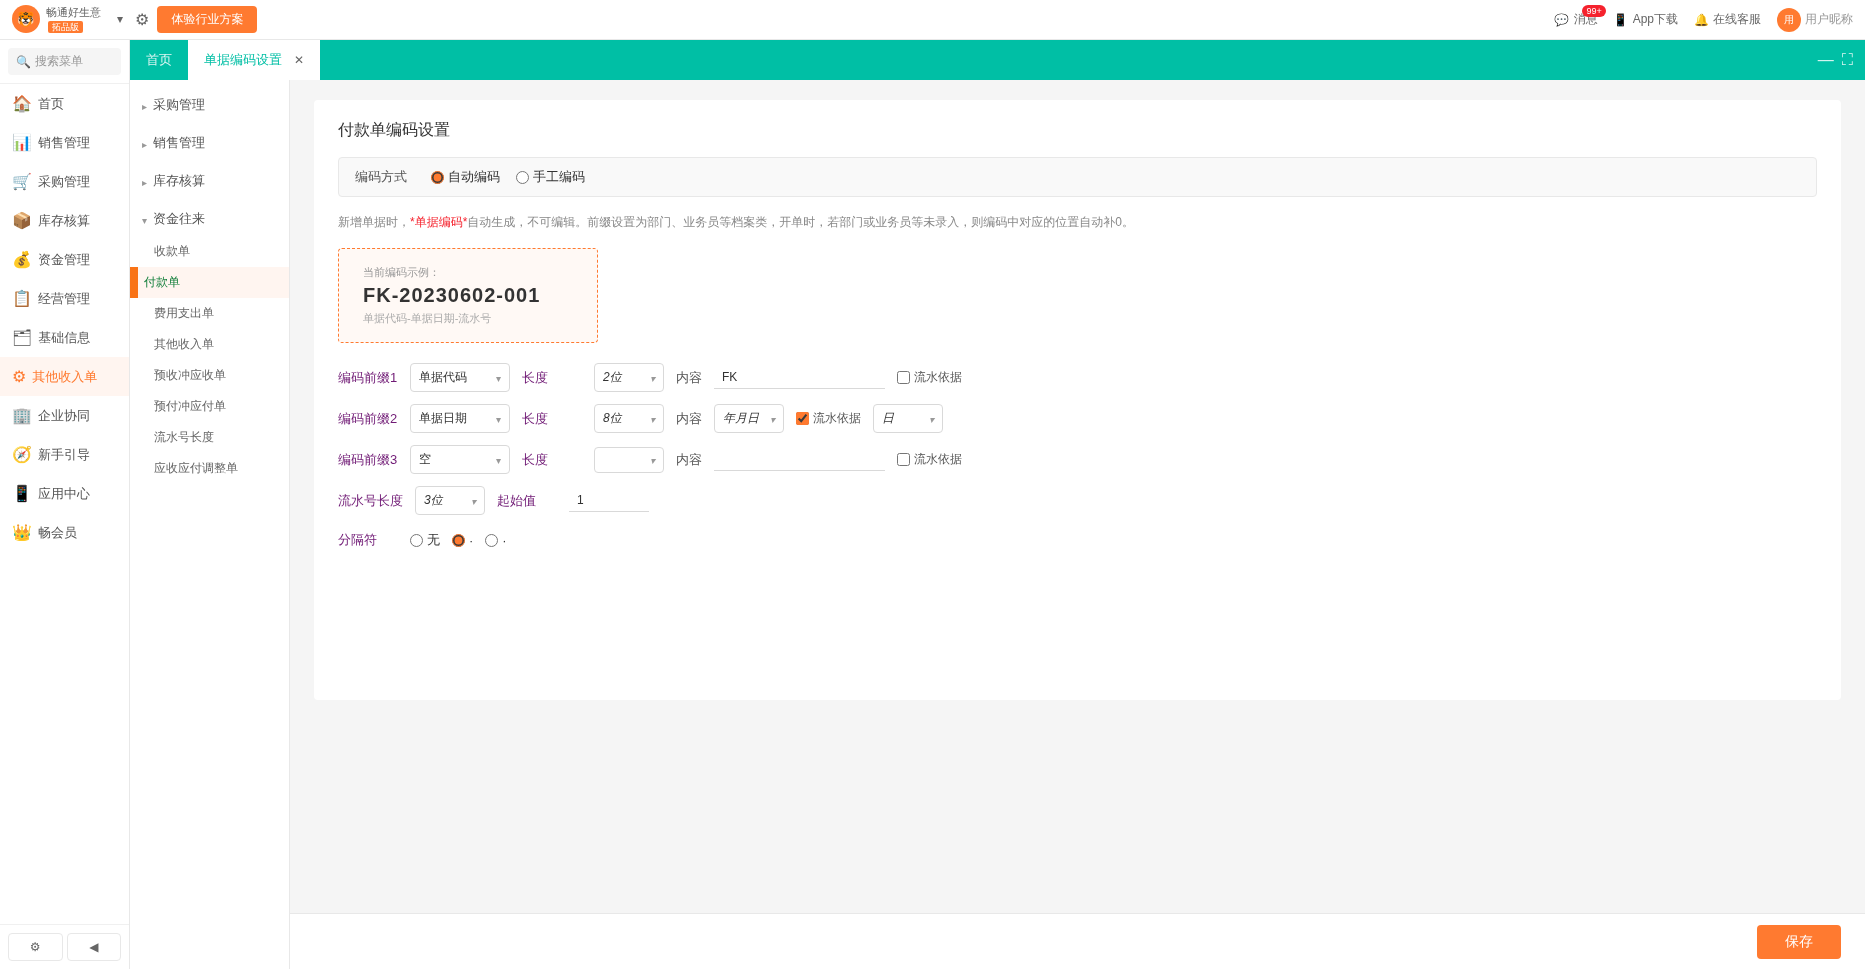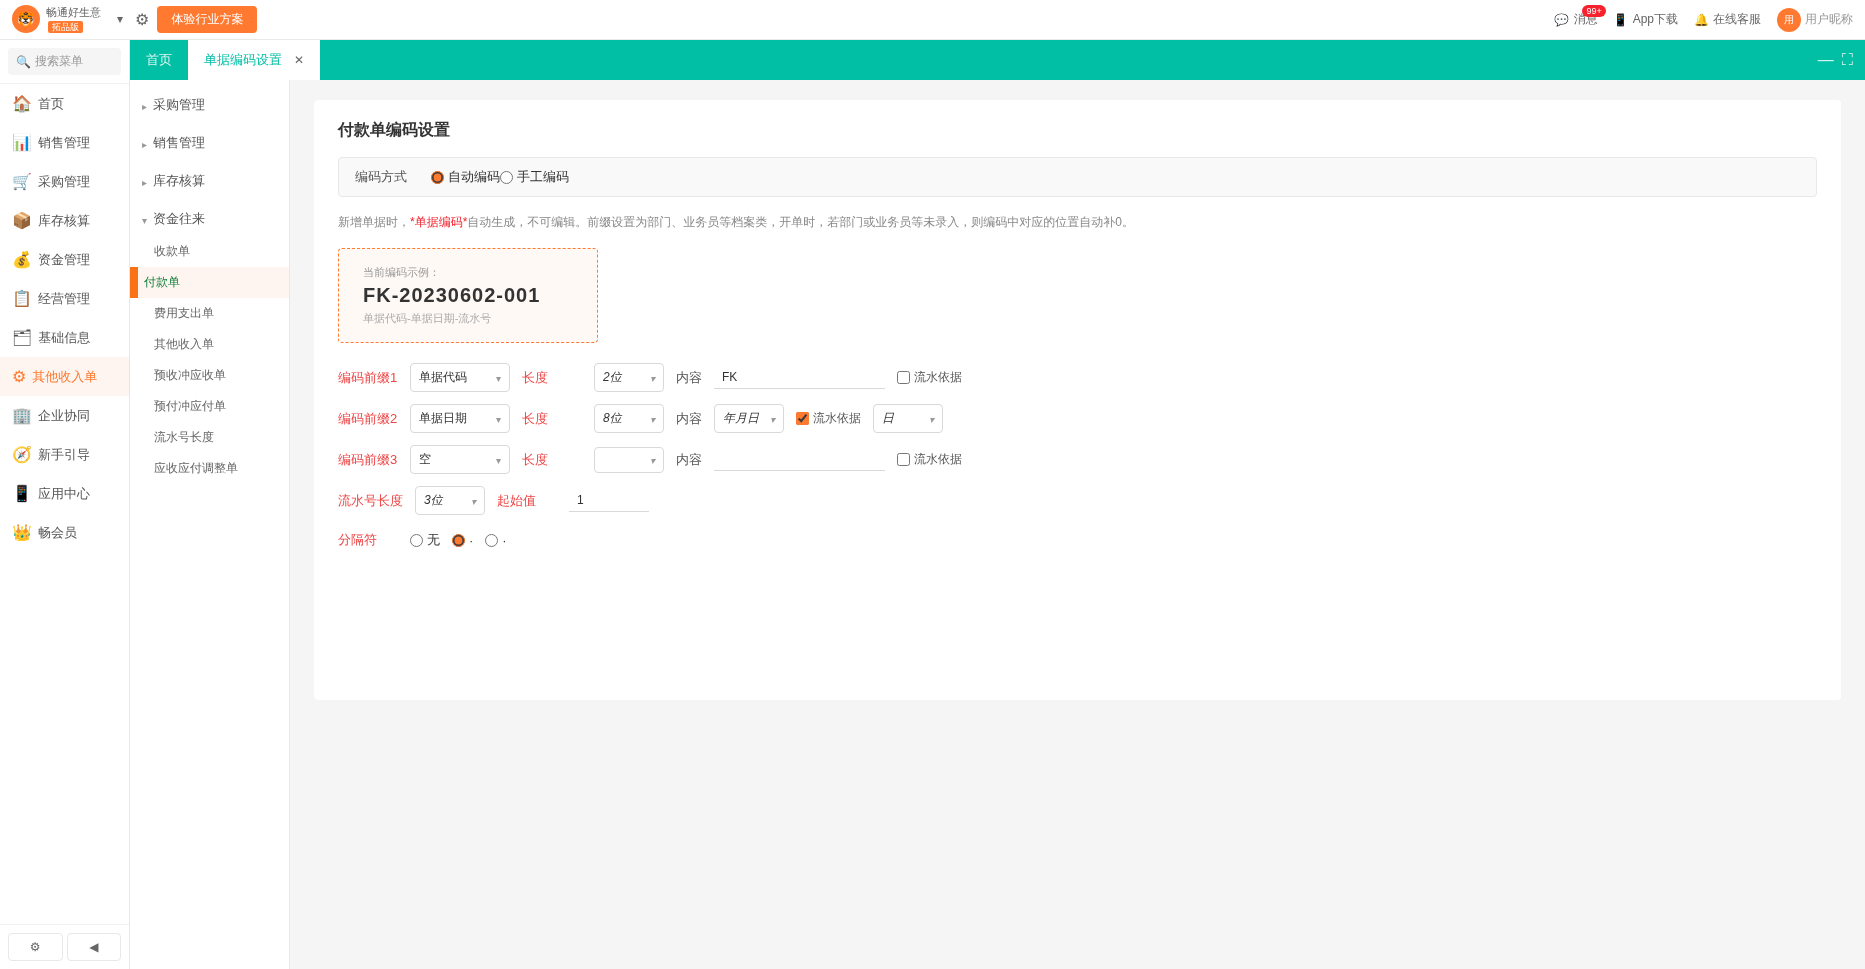--- a/index.html
+++ b/index.html
@@ -163,38 +163,38 @@
       background: #f5f5f5;
     }
     .content-panel {
       background: #fff;
       border-radius: 4px;
       padding: 20px 24px;
       min-height: 600px;
     }
     .page-title {
       font-size: 16px;
-      font-weight: bold;
+      font-weight: normal;
       color: #333;
       margin-bottom: 16px;
     }
 
     
     .encoding-mode {
       background: #f9f9f9;
       border: 1px solid #e8e8e8;
       border-radius: 4px;
       padding: 10px 16px;
       display: flex;
       align-items: center;
       gap: 24px;
       margin-bottom: 16px;
     }
     .encoding-mode-label { font-size: 13px; color: #555; }
-    .radio-group { display: flex; }
+    .radio-group { display: flex; gap: 16px; }
     .radio-item { display: flex; align-items: center; gap: 4px; cursor: pointer; font-size: 13px; }
     .radio-item input[type="radio"] { accent-color: #ff7a30; }
 
     
     .desc-text {
       font-size: 12px;
       color: #888;
       margin-bottom: 16px;
       line-height: 1.6;
     }
@@ -217,21 +217,21 @@
     
     .check-row { display: flex; align-items: center; gap: 6px; margin-bottom: 16px; }
     .check-row input[type="checkbox"] { accent-color: #ff7a30; }
     .check-label { font-size: 13px; color: #555; }
     .form-row {
       display: flex;
       align-items: center;
       gap: 12px;
       margin-bottom: 12px;
     }
-    .form-label { font-size: 13px; color: #ef4444; min-width: 60px; }
+    .form-label { font-size: 13px; color: #701a75; min-width: 60px; }
     .form-select {
       border: 1px solid #d9d9d9;
       border-radius: 4px;
       padding: 5px 8px;
       font-size: 12px;
       color: #333;
       background: #fff;
       min-width: 100px;
       display: flex;
       align-items: center;
@@ -597,16 +597,19 @@
                 <span>·</span>
               </label>
               <label class="radio-item">
                 <input type="radio" name="separator" style="">
                 <span>·</span>
               </label>
             </div>
           </div>
         </div>
 
+        <div class="bottom-bar">
+          <button class="save-btn">保存</button>
+        </div>
       </div>
     </div>
   </div>
 </div>
 
 </body></html>

